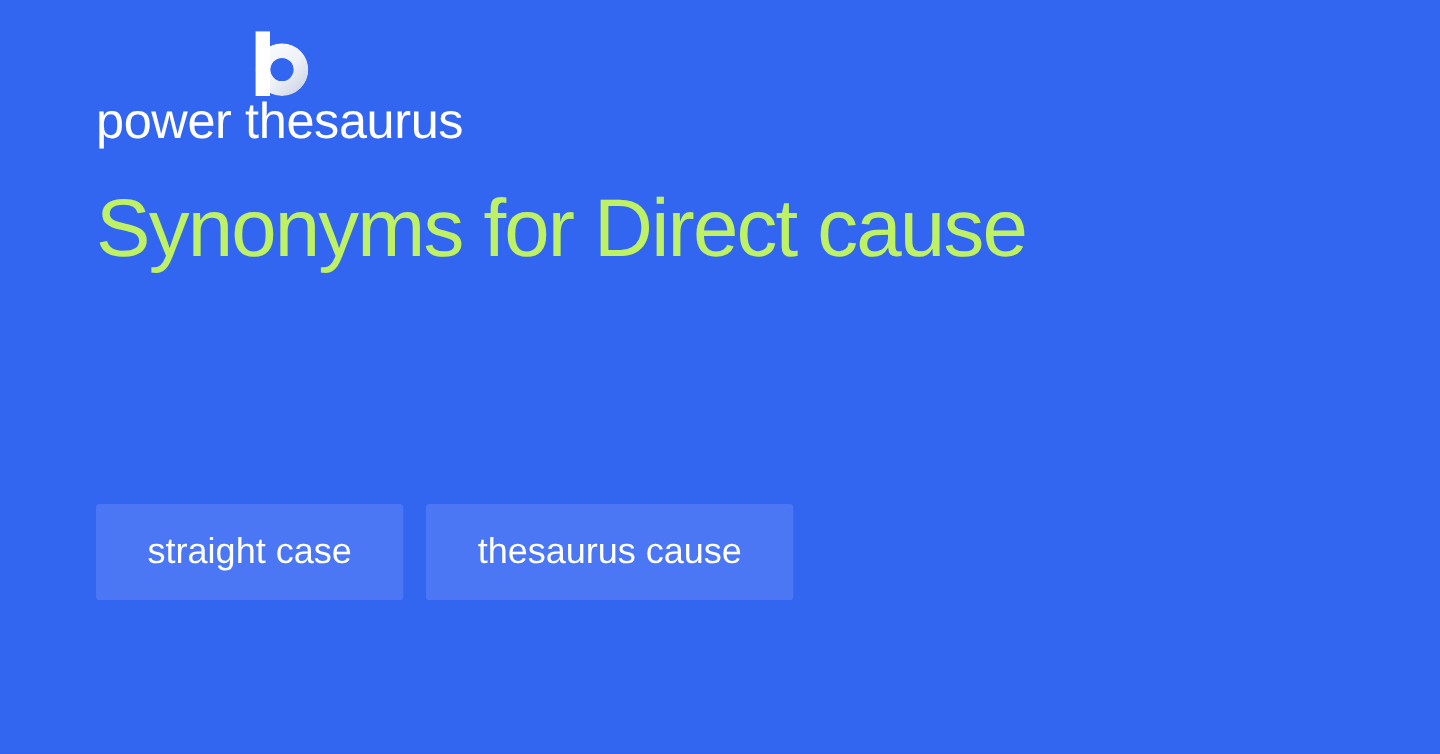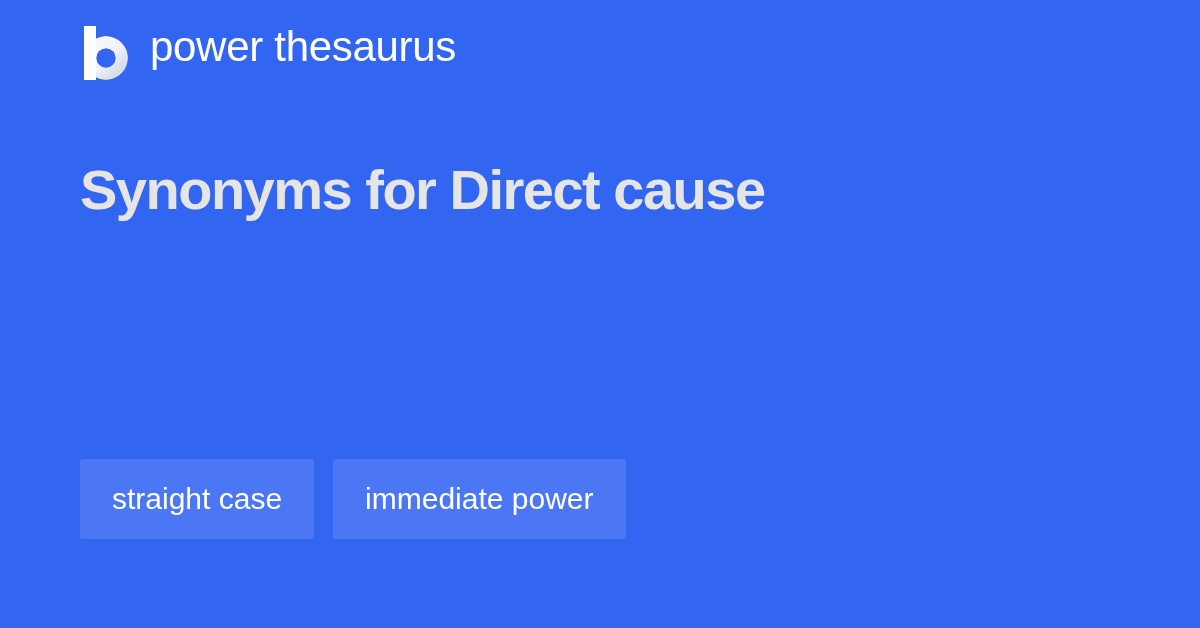--- a/index.html
+++ b/index.html
@@ -20,21 +20,22 @@
     background: #3366f0;
     box-sizing: border-box;
   }
 
   
   .brand {
     position: absolute;
     left: 80px;
     top: 26px;
     display: flex;
-    gap: 22px;
+    align-items: center;
+    flex-direction: column;
   }
   .brand-logo {
     width: 48px;
     height: 54px;
     display: block;
     flex: 0 0 auto;
   }
   .brand-name {
     font-size: 42px;
     line-height: 1;
@@ -43,24 +44,24 @@
     letter-spacing: -0.3px;
     white-space: nowrap;
   }
 
   
   .headline {
     position: absolute;
     left: 80px;
     top: 134px;
     width: 1000px;
-    font-size: 56px;
+    font-size: 68px;
     line-height: 112px;
-    font-weight: 700;
-    color: #e5e5e5;
+    font-weight: 400;
+    color: #bef264;
     letter-spacing: -1.5px;
     margin: 0;
   }
 
   
   .chips {
     position: absolute;
     left: 80px;
     top: 420px;
     width: 1060px;
@@ -70,27 +71,26 @@
     align-content: flex-start;
   }
   .chip {
     background: #4b77f5;
     color: #ffffff;
     font-size: 30px;
     line-height: 1;
     font-weight: 400;
     height: 80px;
     box-sizing: border-box;
-    padding: 0 32px;
+    padding: 0 43px;
     display: flex;
     align-items: center;
     justify-content: center;
     border-radius: 3px;
     white-space: nowrap;
-    margin-top: 39px;
   }
 </style>
 </head>
 <body>
 
 <div class="card">
 
   <div class="brand">
     <svg class="brand-logo" viewBox="0 0 48 54" aria-hidden="true">
       <defs>
@@ -112,16 +112,16 @@
 
       <circle cx="26" cy="32" r="9.5" fill="#3366f0"></circle>
     </svg>
     <span class="brand-name">power thesaurus</span>
   </div>
 
   <h1 class="headline">Synonyms for Direct cause</h1>
 
   <div class="chips">
     <span class="chip">straight case</span>
-    <span class="chip">immediate power</span>
+    <span class="chip">thesaurus cause</span>
   </div>
 
 </div>
 
 </body></html>

